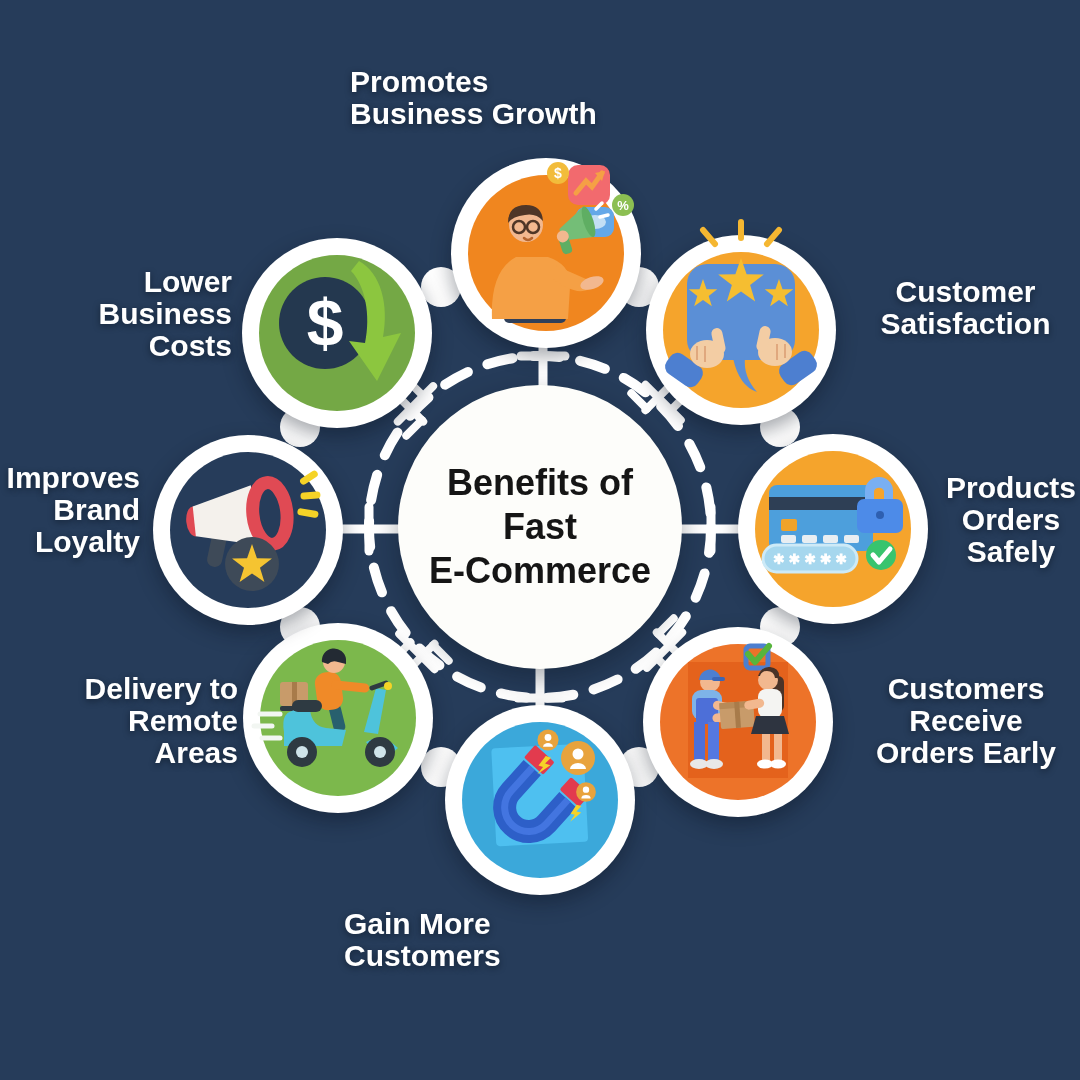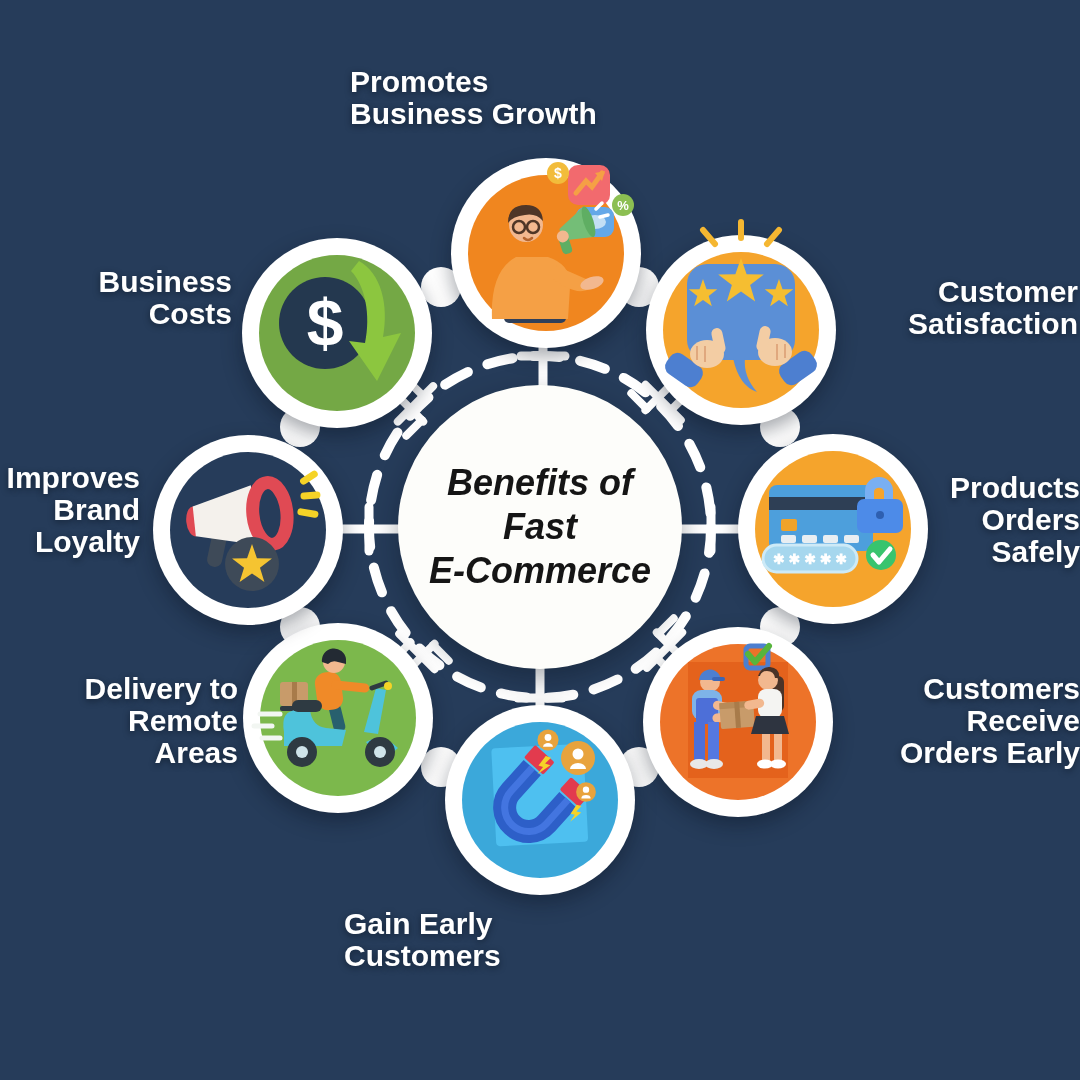--- a/index.html
+++ b/index.html
@@ -3,29 +3,29 @@
 <meta charset="utf-8">
 <style>
   html,body{margin:0;padding:0;background:#263C5A;}
   .canvas{position:relative;width:1080px;height:1080px;background:#263C5A;overflow:hidden;
           font-family:"Liberation Sans",sans-serif;}
   .deco{position:absolute;left:0;top:0;width:1080px;height:1080px;}
   .center-circle{position:absolute;left:398px;top:385px;width:284px;height:284px;border-radius:50%;
           background:#FDFDFA;box-shadow:0 10px 26px rgba(8,16,28,.35);
           display:flex;align-items:center;justify-content:center;}
   .center-title{width:270px;text-align:center;font-size:36px;line-height:44px;font-weight:700;color:#151515;}
-  .center-title span{display:block;font-style:italic;}
+  .center-title span{display:block;}
   .node{position:absolute;width:190px;height:190px;}
   .node .disc{position:absolute;left:0;top:0;width:190px;height:190px;border-radius:50%;background:#FFFFFF;
           box-shadow:0 8px 20px rgba(8,16,28,.38);}
   .node svg{position:absolute;left:0;top:0;width:190px;height:190px;overflow:visible;}
   .label{position:absolute;color:#FFFFFF;font-weight:700;font-size:30px;line-height:32px;
          text-shadow:0 2px 6px rgba(8,16,28,.55);}
   .label span{display:block;white-space:nowrap;}
-  .t-center{text-align:left;} .t-right{text-align:right;} .t-left{text-align:right;}
+  .t-center{text-align:left;} .t-right{text-align:right;} .t-left{text-align:center;}
 </style>
 </head>
 <body>
 
 <div class="canvas">
 
   <svg class="deco" viewBox="0 0 1080 1080">
     <g stroke="#FFFFFF" fill="none" stroke-linecap="round">
       <circle cx="540" cy="527" r="171" stroke-width="10" stroke-dasharray="26 21"></circle>
 
@@ -350,31 +350,32 @@
     <span>Products</span>
     <span>Orders</span>
     <span>Safely</span>
   </div>
   <div class="label t-left" style="left:852px;top:673px;width:228px;">
     <span>Customers</span>
     <span>Receive</span>
     <span>Orders Early</span>
   </div>
   <div class="label t-center" style="left:344px;top:908px;width:392px;">
-    <span>Gain Early</span>
+    <span>Gain More</span>
     <span>Customers</span>
   </div>
   <div class="label t-right" style="left:16px;top:673px;width:222px;">
     <span>Delivery to</span>
     <span>Remote</span>
     <span>Areas</span>
   </div>
   <div class="label t-right" style="left:0px;top:462px;width:140px;">
     <span>Improves</span>
     <span>Brand</span>
     <span>Loyalty</span>
   </div>
   <div class="label t-right" style="left:10px;top:266px;width:222px;">
+    <span>Lower</span>
     <span>Business</span>
     <span>Costs</span>
   </div>
 
 </div>
 
 </body></html>

